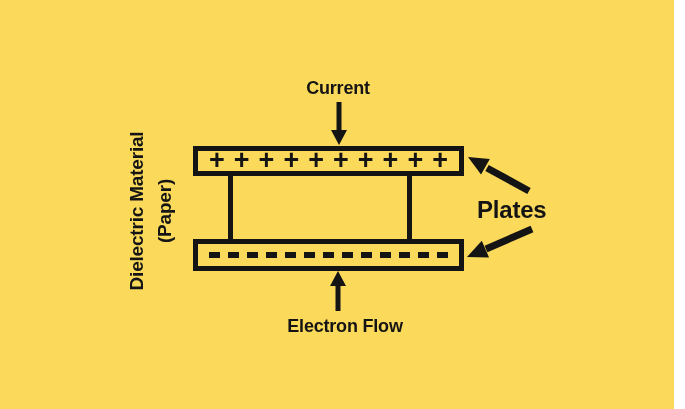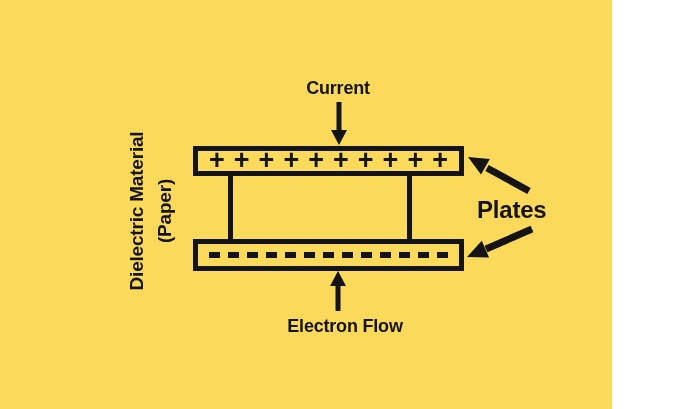--- a/index.html
+++ b/index.html
@@ -1,19 +1,19 @@
 <!DOCTYPE html>
 <html style="--bg: #fbd95b; --ink: #141414;"><head>
 <meta charset="utf-8">
 <style>
   :root { --bg:#fbd95b; --ink:#141414; }
   * { box-sizing:border-box; }
   html,body { margin:0; padding:0; background:#fff; }
   .stage{
-    position:relative; width:612px; height:409px; overflow:hidden;
+    position:relative; width:674px; height:409px; overflow:hidden;
     background:var(--bg); color:var(--ink);
     font-family:"Liberation Sans", sans-serif;
   }
   
   .plate{
     position:absolute; left:193px; width:271px;
     border:5px solid var(--ink); background:transparent;
   }
   .plate.top{ top:146px; height:30px; }
   .plate.bottom{ top:239px; height:32px; }

